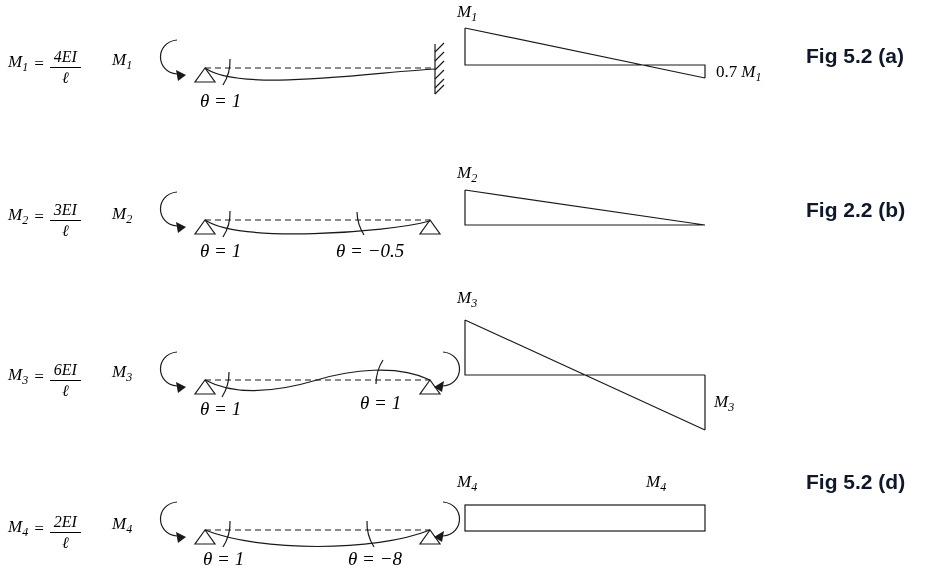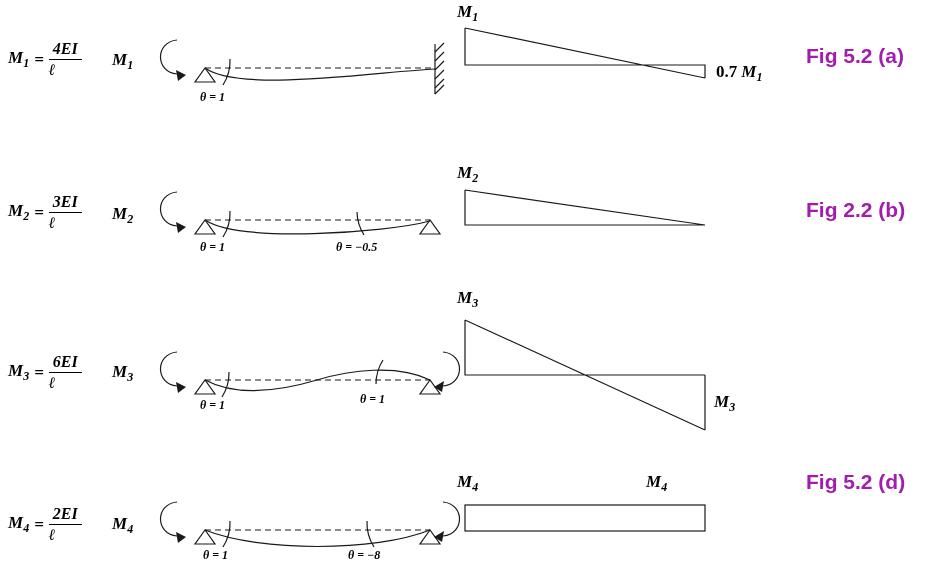--- a/index.html
+++ b/index.html
@@ -1,30 +1,30 @@
 <!DOCTYPE html>
 <html><head>
 <meta charset="utf-8">
 <style>
   * { margin:0; padding:0; box-sizing:border-box; }
   html,body { background:#ffffff; }
   #canvas {
     position:relative; width:949px; height:580px; background:#ffffff;
     font-family:"Liberation Serif", serif; color:#000; overflow:hidden;
   }
-  .abs { position:absolute;font-weight:bold; }
+  .abs { position:absolute; }
   .math { font-family:"Liberation Serif", serif; font-style:italic; font-size:17px; color:#000; white-space:nowrap; }
   .math sub { font-size:12px; font-style:italic; }
-  .theta { font-size:12px; }
+  .theta { font-size:19px; }
   .upright { font-style:normal; margin-right:4px; }
   .formula { display:flex; align-items:center; gap:5px; font-size:17px; }
-  .frac { display:inline-flex; flex-direction:column; line-height:1.15; font-size:16px; }
+  .frac { display:inline-flex; flex-direction:column; align-items:center; line-height:1.15; font-size:16px;margin-top:8px; }
   .frac .num { border-bottom:1.2px solid #000; padding:0 4px 1px 4px; }
   .frac .den { padding-top:1px; }
-  .fig-label { font-family:"Liberation Sans", sans-serif; font-weight:bold; font-size:21px; color:#a21caf; white-space:nowrap; }
+  .fig-label { font-family:"Liberation Sans", sans-serif; font-weight:bold; font-size:21px; color:#0f172a; white-space:nowrap; }
   svg { position:absolute; overflow:visible; }
   .ln { stroke:#1a1a1a; stroke-width:1.2; fill:none; }
   .dash { stroke:#1a1a1a; stroke-width:1.1; fill:none; stroke-dasharray:6 4; }
   .pin { fill:#ffffff; stroke:#1a1a1a; stroke-width:1.2; }
   .head { fill:#1a1a1a; stroke:none; }
 </style>
 </head>
 <body>
 
 <div id="canvas">

